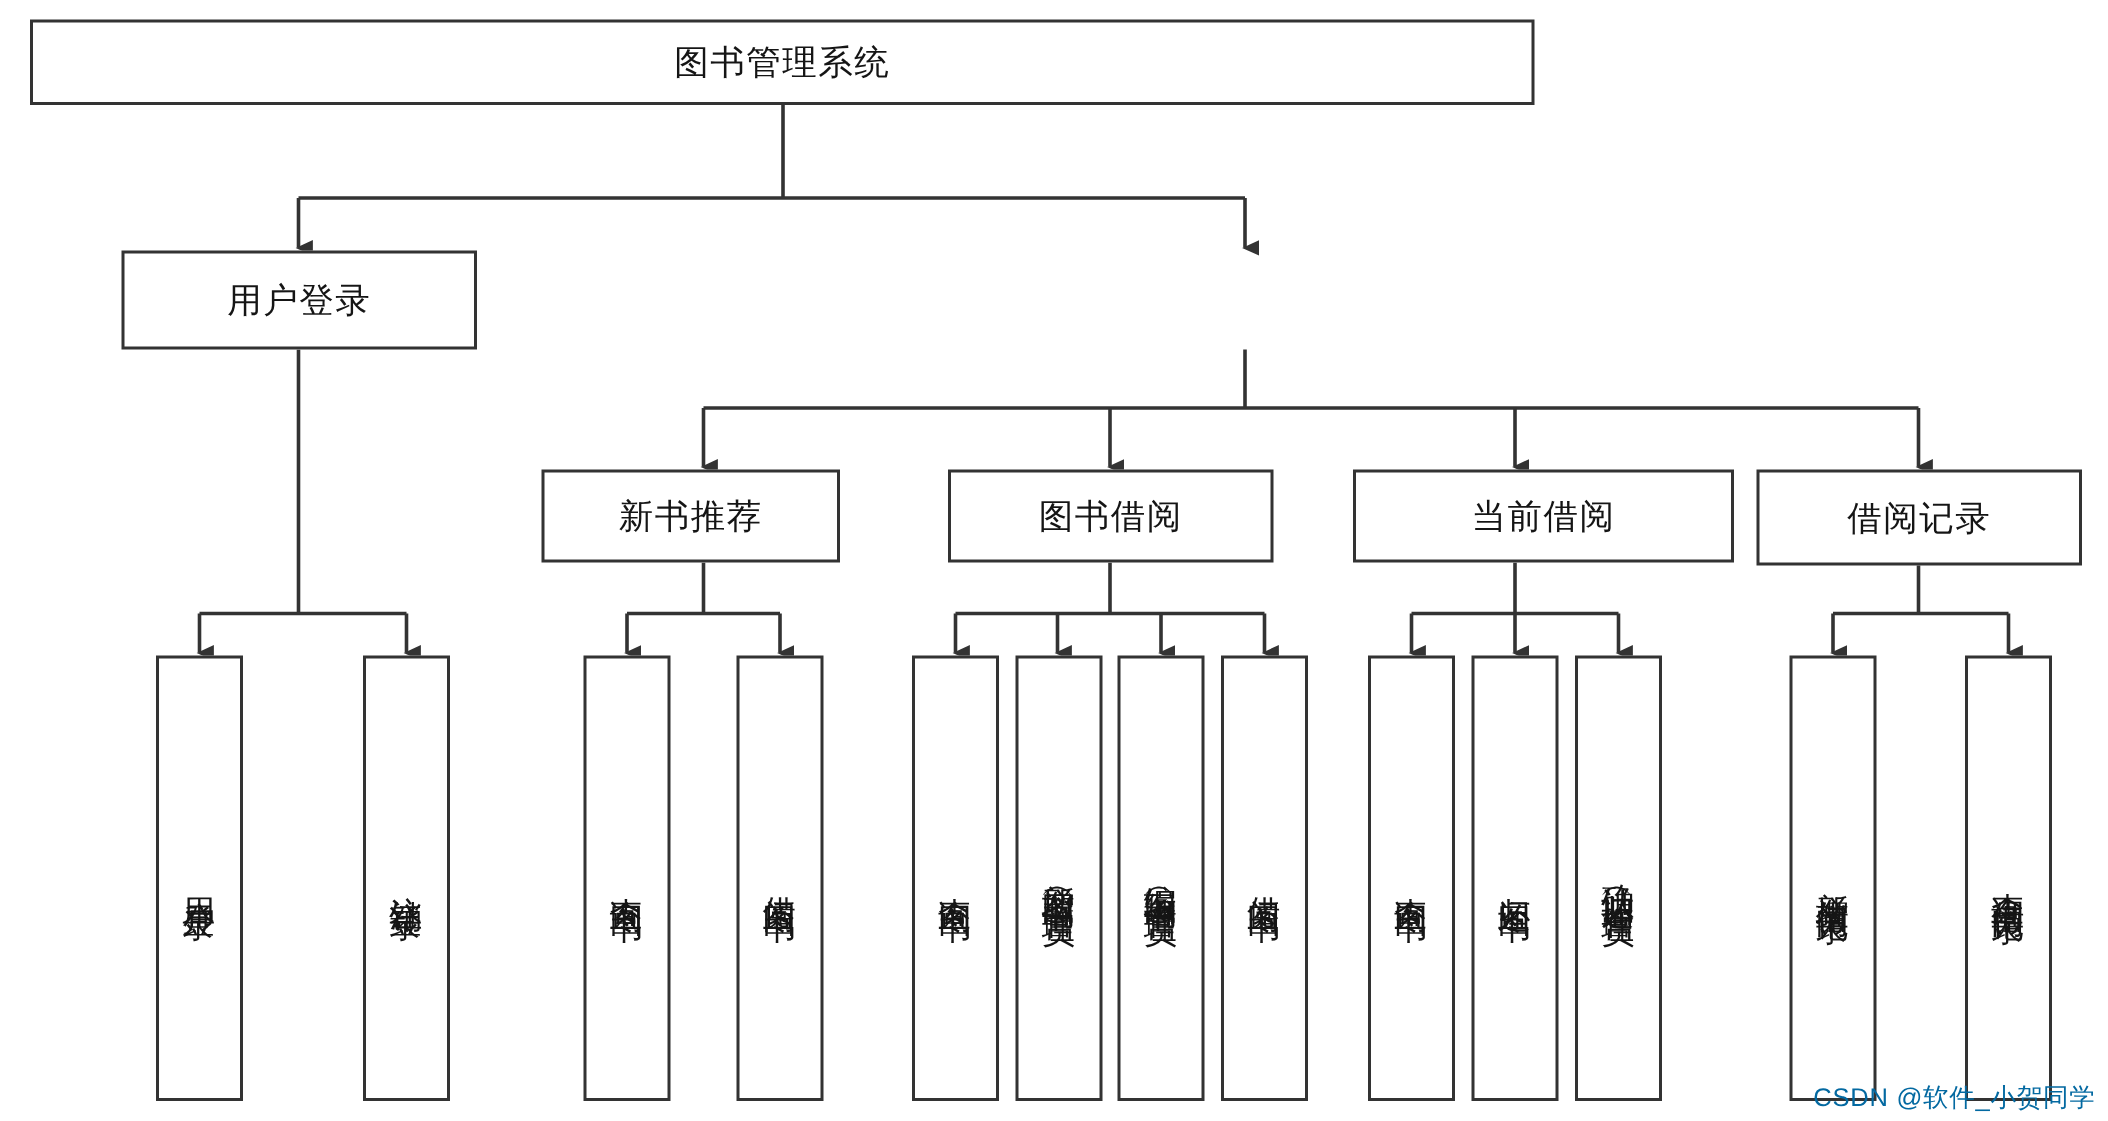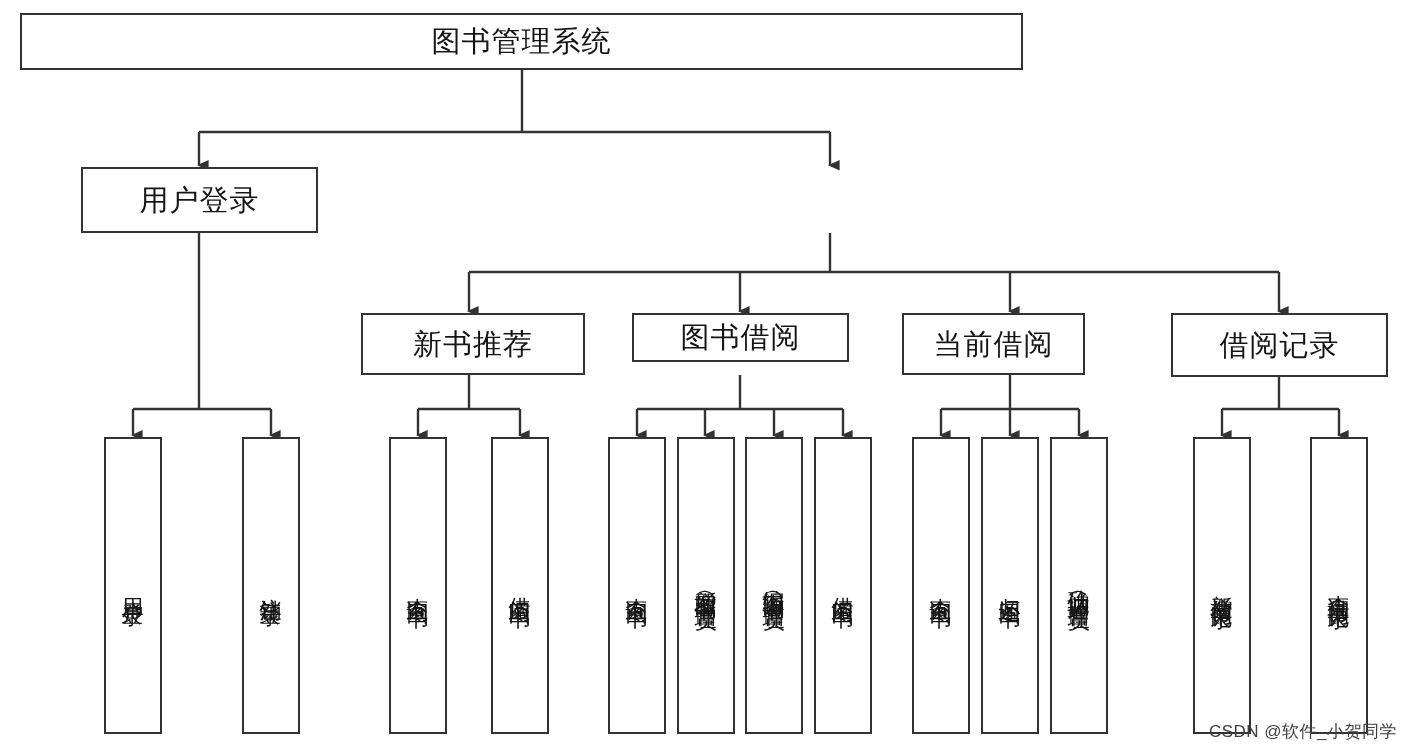--- a/index.html
+++ b/index.html
@@ -31,21 +31,21 @@
     position: absolute;
     box-sizing: border-box;
     background: #ffffff;
     border: 2px solid #333333;
     display: flex;
     align-items: center;
     justify-content: center;
     z-index: 2;
   }
   .node .label {
-    font-size: 29px;
+    font-size: 23px;
     line-height: 1.25;
     letter-spacing: 1px;
     color: #151515;
     white-space: nowrap;
   }
   
   .node.vertical {
     align-items: center;
     justify-content: center;
   }
@@ -58,21 +58,21 @@
     white-space: normal;
     max-height: 272px;
     text-align: center;
   }
   
   #watermark {
     position: absolute;
     right: 8px;
     bottom: 4px;
     font-size: 17px;
-    color: #404040;
+    color: #0369a1;
     letter-spacing: 0.5px;
     z-index: 3;
     white-space: nowrap;
   }
 </style>
 </head>
 <body>
 
 <div id="canvas">
 
@@ -130,29 +130,29 @@
 
   <div class="node" style="left:20px; top:13px; width:1003px; height:57px;">
     <span class="label">图书管理系统</span>
   </div>
 
   <div class="node" style="left:81px; top:167px; width:237px; height:66px;">
     <span class="label">用户登录</span>
   </div>
 
 
-  <div class="node" style="left:361px; top:313px; width:224px; height:62px;">
+  <div class="node" style="left:361px; top:313px; width:199px; height:62px;">
     <span class="label">新书推荐</span>
   </div>
 
-  <div class="node" style="left:632px; top:313px; width:217px; height:49px;">
+  <div class="node" style="left:632px; top:313px; width:217px; height:62px;">
     <span class="label">图书借阅</span>
   </div>
 
-  <div class="node" style="left:902px; top:313px; width:183px; height:62px;">
+  <div class="node" style="left:902px; top:313px; width:254px; height:62px;">
     <span class="label">当前借阅</span>
   </div>
 
   <div class="node" style="left:1171px; top:313px; width:217px; height:64px;">
     <span class="label">借阅记录</span>
   </div>
 
   <div class="node vertical" style="left:104px; top:437px; width:58px; height:297px;">
     <span class="label">用户登录</span>
   </div>

